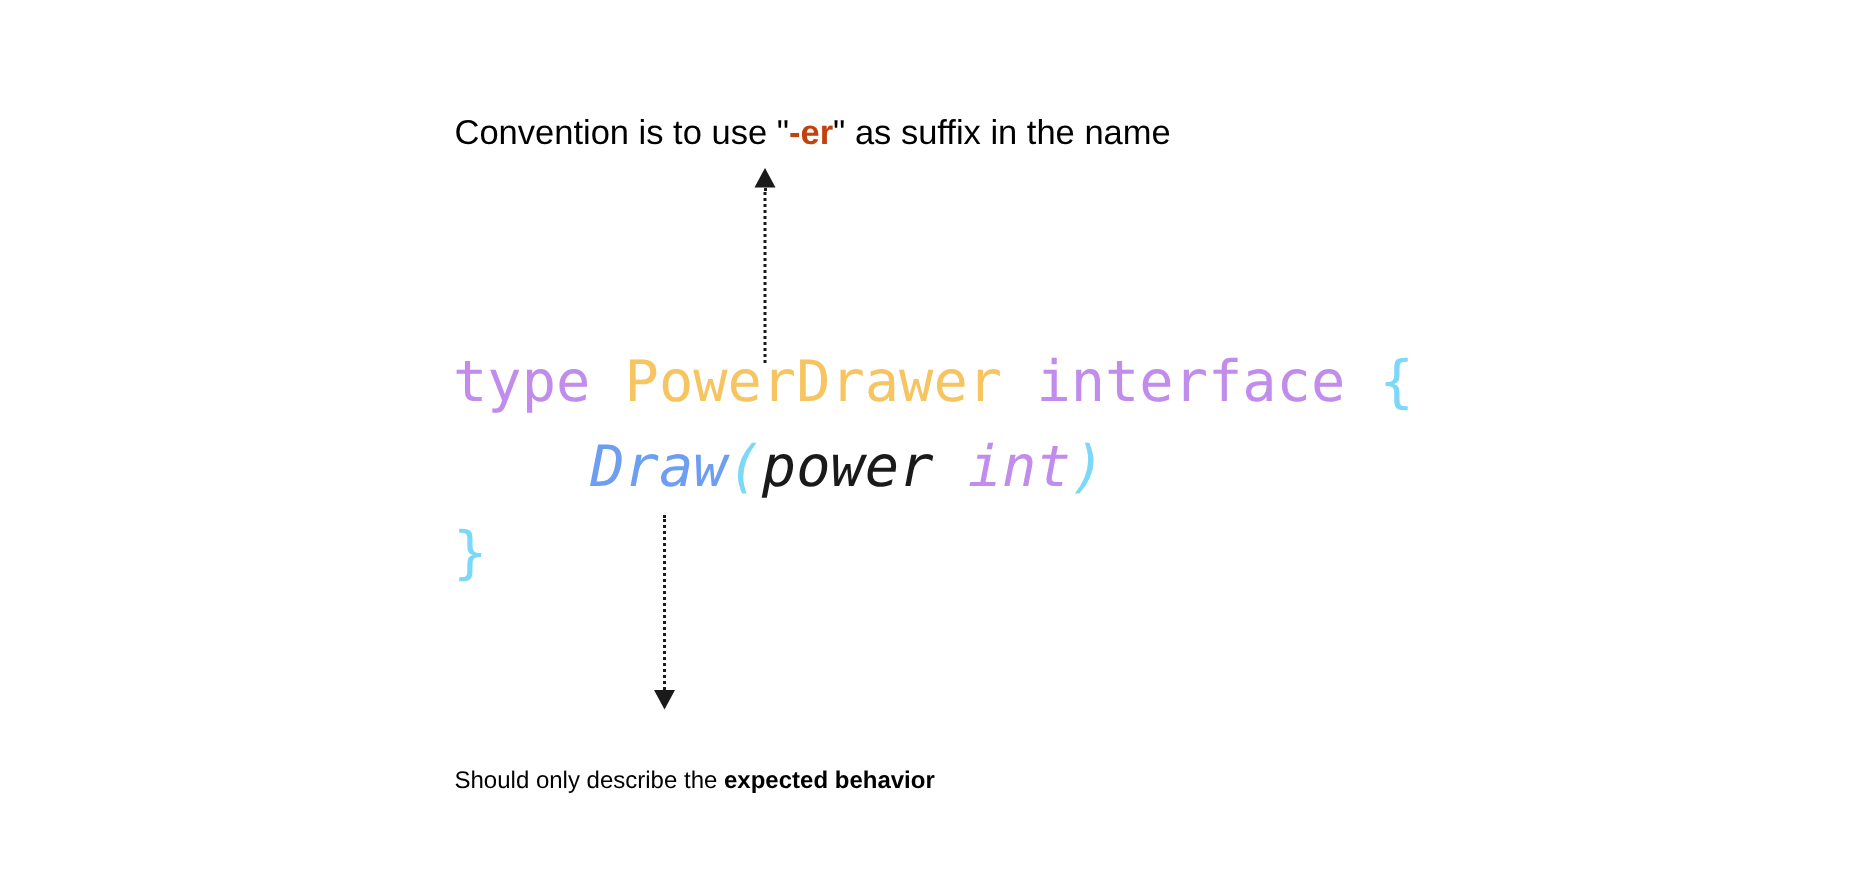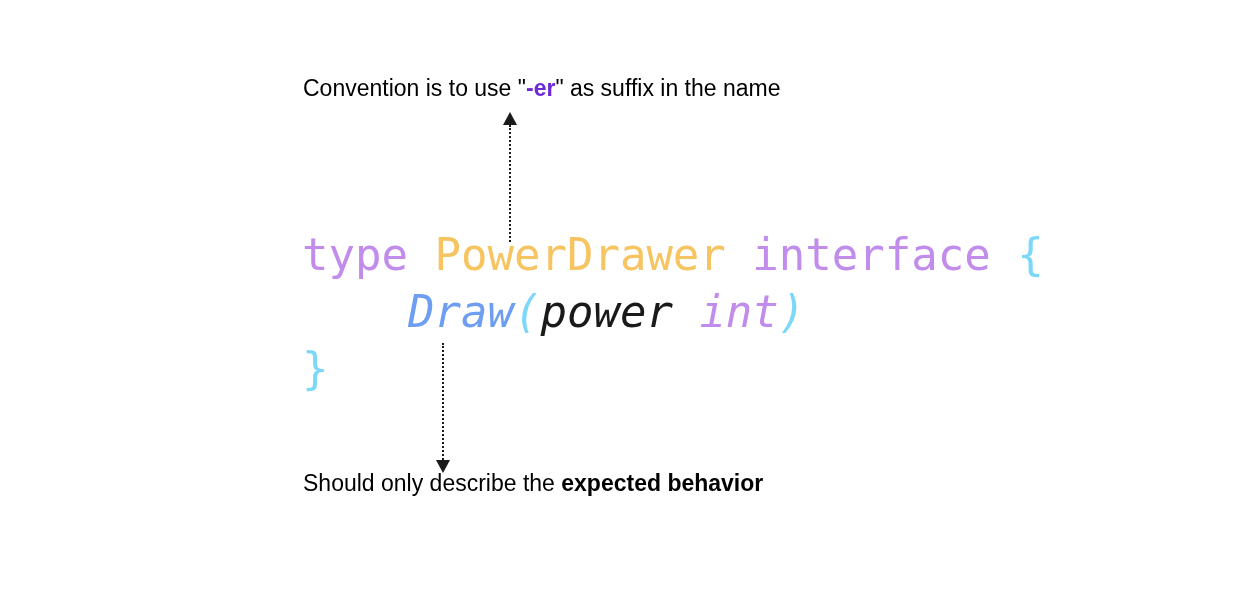--- a/index.html
+++ b/index.html
@@ -15,29 +15,29 @@
     position: absolute;
     margin: 0;
     font-size: 23px;
     line-height: 28px;
     color: #000000;
     white-space: pre;
     font-family: "Liberation Sans", sans-serif;
   }
   .note b { font-weight: 700; }
   .top-note { left: 303px; top: 74px; }
-  .bottom-note { left: 303px; top: 469px; font-size: 23px; }
+  .bottom-note { left: 303px; top: 507px; font-size: 16px; }
 
   .code {
     position: absolute;
     left: 302px;
     top: 226px;
     margin: 0;
     font-family: "DejaVu Sans Mono", monospace;
-    font-size: 44px;
+    font-size: 38px;
     font-weight: 500;
     line-height: 57px;
     white-space: pre;
     letter-spacing: 0;
   }
   .code .line { height: 57px; }
   .code .indent-1 { padding-left: 4ch; font-style: italic; }
 
   .arrow { position: absolute; width: 14px; }
   .arrow .shaft {
@@ -62,21 +62,21 @@
     border-left: 7px solid transparent;
     border-right: 7px solid transparent;
     border-top: 13px solid #1a1a1a;
   }
 </style>
 </head>
 <body>
 
 <div class="canvas">
 
-  <p class="note top-note"><span style="color: rgb(0, 0, 0);">Convention is to use "</span><b style="color: #6d28d9; margin-top: 40px;">-er</b><span style="color: rgb(0, 0, 0);">" as suffix in the name</span></p>
+  <p class="note top-note"><span style="color: rgb(0, 0, 0);">Convention is to use "</span><b style="color: #c2410c; margin-top: 40px;">-er</b><span style="color: rgb(0, 0, 0);">" as suffix in the name</span></p>
 
   <div class="arrow up-arrow">
     <div class="head"></div>
     <div class="shaft"></div>
   </div>
 
   <pre class="code"><div class="line"><span style="color: rgb(193, 140, 235);">type </span><span style="color: rgb(247, 196, 98);">PowerDrawer </span><span style="color: rgb(193, 140, 235);">interface </span><span style="color: rgb(124, 216, 248);">{</span></div><div class="line indent-1"><span style="color: rgb(109, 158, 241);">Draw</span><span style="color: rgb(124, 216, 248);">(</span><span style="color: rgb(26, 26, 26);">power </span><span style="color: rgb(193, 140, 235);">int</span><span style="color: rgb(124, 216, 248);">)</span></div><div class="line"><span style="color: rgb(124, 216, 248);">}</span></div></pre>
 
   <div class="arrow down-arrow">
     <div class="shaft"></div>

